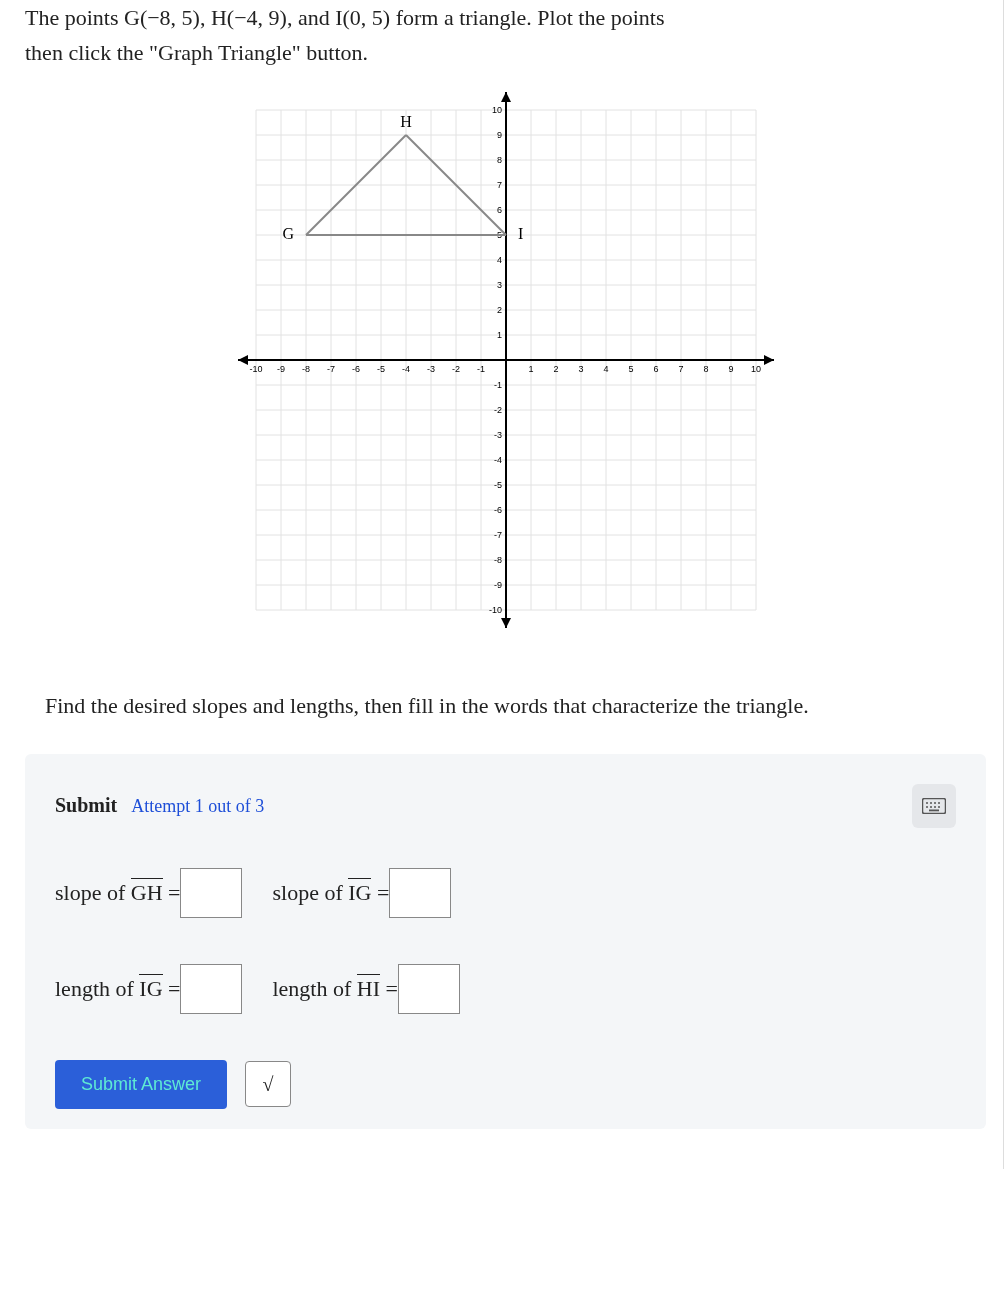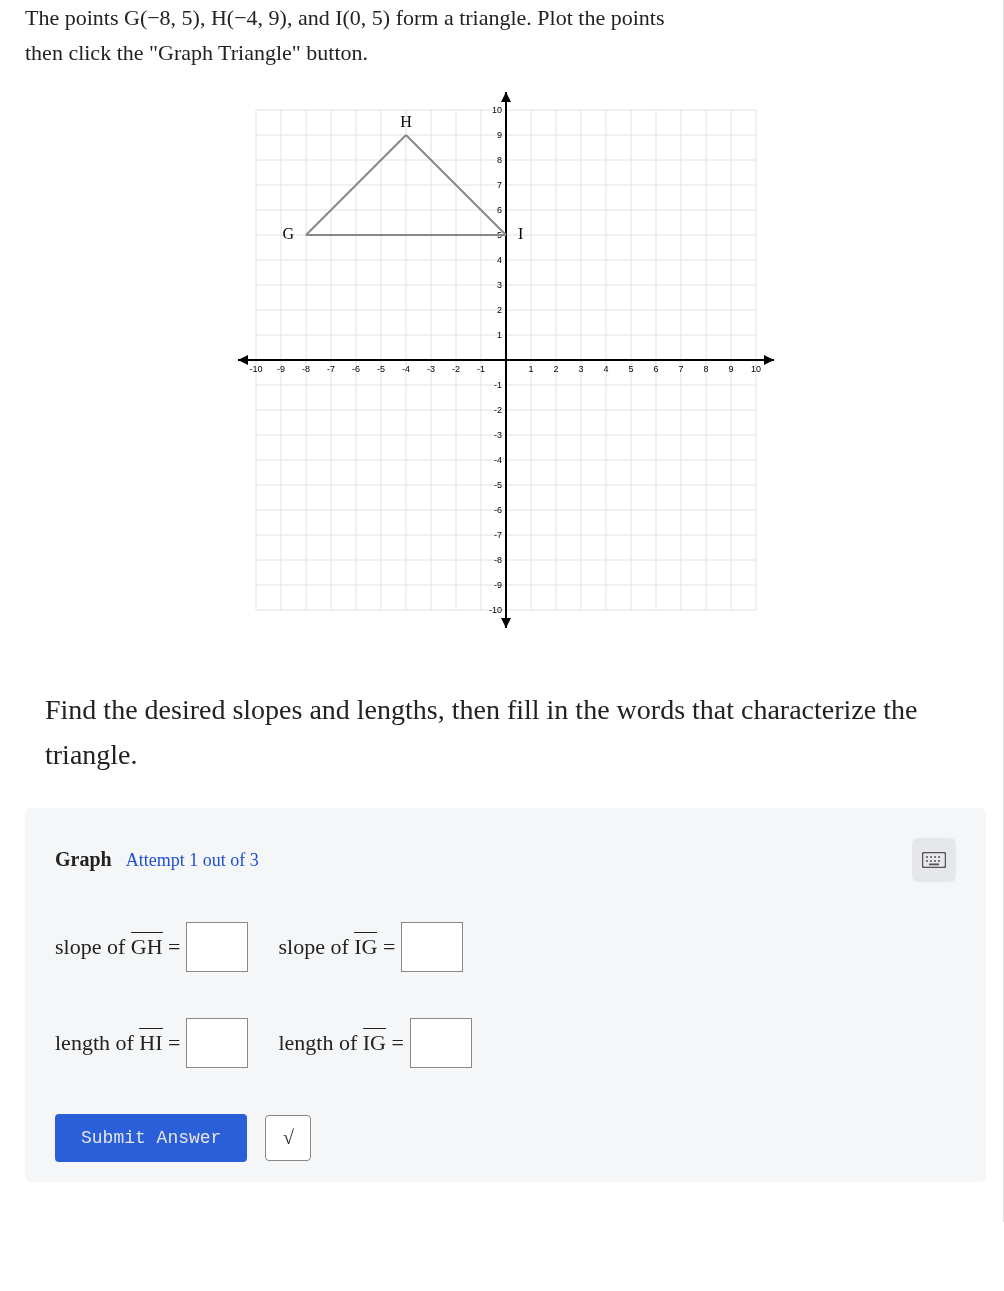--- a/index.html
+++ b/index.html
@@ -23,21 +23,21 @@
   .instruction {
     font-size: 22px;
     margin: 30px 0 20px 75px;
   }
   .graph-wrap {
     display: flex;
     justify-content: center;
     margin-bottom: 40px;
   }
   .find-text {
-    font-size: 28px;
+    font-size: 22px;
     line-height: 1.6;
     padding: 0 0 30px 20px;
     margin-top: 48px;
   }
   .answer-box {
     background: #f4f6f8;
     border-radius: 6px;
     padding: 30px 30px 20px 30px;
     margin: 0 0 0 0;
   }
@@ -75,21 +75,20 @@
   .row { 
     display: flex; 
     gap: 30px; 
     align-items: center;
     flex-wrap: wrap;
   }
   .field {
     display: flex;
     align-items: center;
     font-size: 22px;
-    gap: 6px;
     white-space: nowrap;
   }
   .seg { position: relative; display: inline-block; }
   .seg::before {
     content: "";
     position: absolute;
     top: -2px; left: 0; right: 0;
     height: 1.4px;
     background: #222;
   }
@@ -122,26 +121,26 @@
     appearance: none;
   }
   .chevron {
     position: absolute;
     right: 12px; top: 50%;
     transform: translateY(-50%);
     pointer-events: none;
   }
   .submit {
     background: #2b5fd9;
-    color: #e5e5e5;
+    color: #5eead4;
     border: none;
     border-radius: 4px;
     font-size: 18px;
     padding: 14px 26px;
-    font-family: Liberation Mono, monospace;
+    font-family: Liberation Sans, sans-serif;
     cursor: pointer;
   }
   .sqrt-btn {
     width: 46px; height: 46px;
     border: 1px solid #888;
     border-radius: 4px;
     background: #fff;
     display: flex;
     align-items: center;
     justify-content: center;
@@ -259,21 +258,21 @@
         <text x="180" y="47" font-size="16" text-anchor="middle" fill="#000" font-family="Georgia">H</text>
         <text x="292" y="159" font-size="16" text-anchor="start" fill="#000" font-family="Georgia">I</text>
       </svg>
   </div>
 
   <div class="find-text">Find the desired slopes and lengths, then fill in the words that characterize the triangle.</div>
 
   <div class="answer-box">
     <div class="answer-header">
       <div class="answer-header-left">
-        <span class="answer-label">Graph</span>
+        <span class="answer-label">Submit</span>
         <span class="attempt">Attempt 1 out of 3</span>
       </div>
       <div class="keyboard-btn">
         <svg width="24" height="16" viewBox="0 0 24 16">
           <rect x="0.5" y="0.5" width="23" height="15" rx="2" fill="none" stroke="#555" stroke-width="1.5"></rect>
           <circle cx="5" cy="5" r="1" fill="#555"></circle>
             <circle cx="9" cy="5" r="1" fill="#555"></circle>
             <circle cx="13" cy="5" r="1" fill="#555"></circle>
             <circle cx="17" cy="5" r="1" fill="#555"></circle>
           <circle cx="5" cy="9" r="1" fill="#555"></circle>
@@ -292,25 +291,25 @@
           <input class="inp" style="">
         </div>
         <div class="field">
           <span><span>slope of </span><span class="seg">IG</span><span> =</span></span>
           <input class="inp" style="">
         </div>
       </div>
 
       <div class="row">
         <div class="field">
+          <span><span>length of </span><span class="seg">IG</span><span> =</span></span>
+          <input class="inp" style="">
+        </div>
+        <div class="field">
           <span><span>length of </span><span class="seg">HI</span><span> =</span></span>
-          <input class="inp" style="">
-        </div>
-        <div class="field">
-          <span><span>length of </span><span class="seg">IG</span><span> =</span></span>
           <input class="inp" style="">
         </div>
       </div>
 
       <div class="final-row">
         <div class="right-group">
           <button class="submit">Submit Answer</button>
           <div class="sqrt-btn">
               <span>√</span>
             </div>

